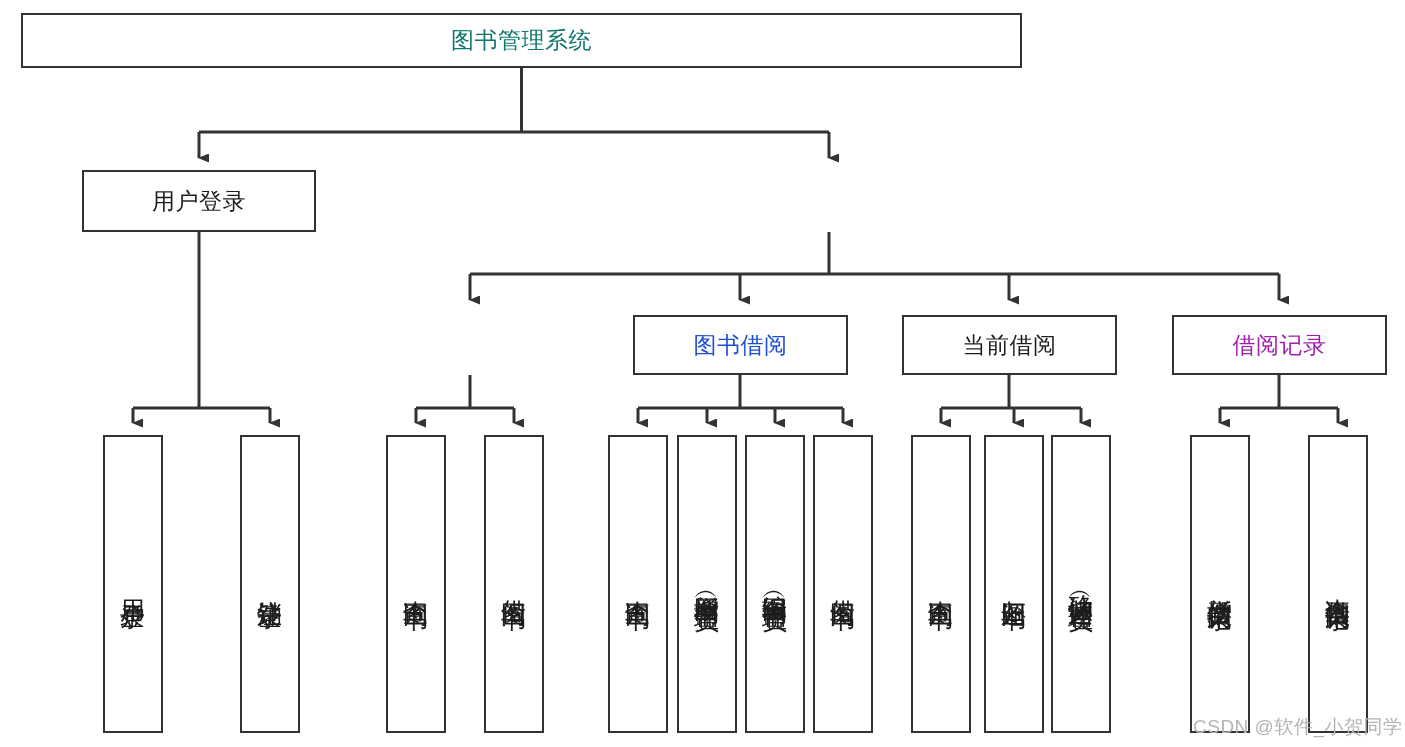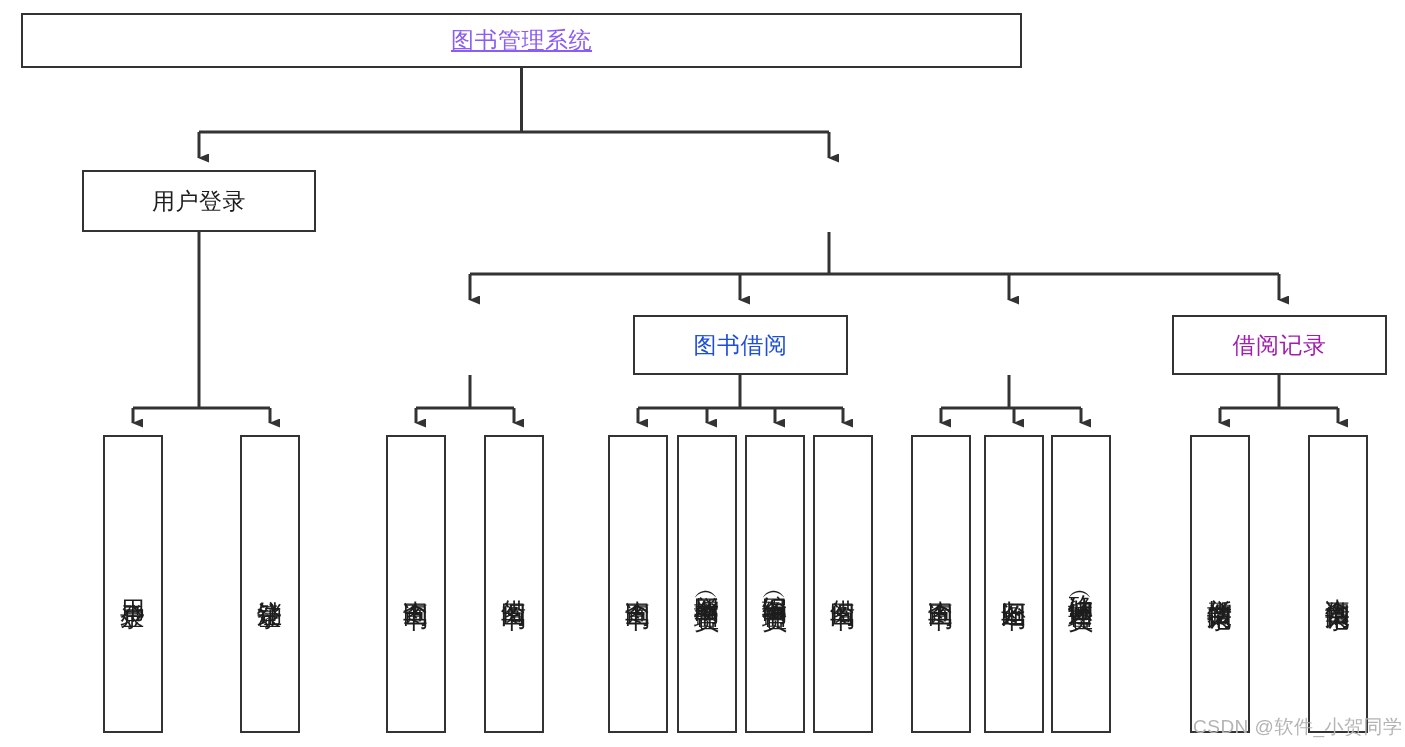--- a/index.html
+++ b/index.html
@@ -121,29 +121,32 @@
       <path d="M1081,408 L1081,423" marker-end="url(#arrowhead)"></path>
 
       <path d="M1279,375 L1279,408"></path>
       <path d="M1220,408 L1338,408"></path>
       <path d="M1220,408 L1220,423" marker-end="url(#arrowhead)"></path>
       <path d="M1338,408 L1338,423" marker-end="url(#arrowhead)"></path>
     </g>
   </svg>
 
   <div class="node horizontal" style="left: 21px; top: 13px; width: 1001px; height: 55px; border-color: rgb(51, 51, 51); background: rgb(255, 255, 255);">
-    <span class="label" style="color: #8b5cf6; text-decoration: underline;">图书管理系统</span>
+    <span class="label" style="color: #0f766e;">图书管理系统</span>
   </div>
 
   <div class="node horizontal" style="left: 82px; top: 170px; width: 234px; height: 62px; border-color: rgb(51, 51, 51); background: rgb(255, 255, 255);">
     <span class="label" style="color: rgb(29, 29, 29);">用户登录</span>
   </div>
 
   <div class="node horizontal" style="left: 633px; top: 315px; width: 215px; height: 60px; border-color: rgb(51, 51, 51); background: rgb(255, 255, 255);">
     <span class="label" style="color: #1d4ed8;">图书借阅</span>
+  </div>
+  <div class="node horizontal" style="left: 902px; top: 315px; width: 215px; height: 60px; border-color: rgb(51, 51, 51); background: rgb(255, 255, 255);">
+    <span class="label" style="color: rgb(29, 29, 29);">当前借阅</span>
   </div>
   <div class="node horizontal" style="left: 1172px; top: 315px; width: 215px; height: 60px; border-color: rgb(51, 51, 51); background: rgb(255, 255, 255);">
     <span class="label" style="color: #a21caf;">借阅记录</span>
   </div>
 
   <div class="node vertical" style="left: 103px; top: 435px; width: 60px; height: 298px; border-color: rgb(51, 51, 51); background: rgb(255, 255, 255);">
     <span class="label" style="color: rgb(29, 29, 29);">用户登录</span>
   </div>
   <div class="node vertical" style="left: 240px; top: 435px; width: 60px; height: 298px; border-color: rgb(51, 51, 51); background: rgb(255, 255, 255);">
     <span class="label" style="color: rgb(29, 29, 29);">注销登录</span>

